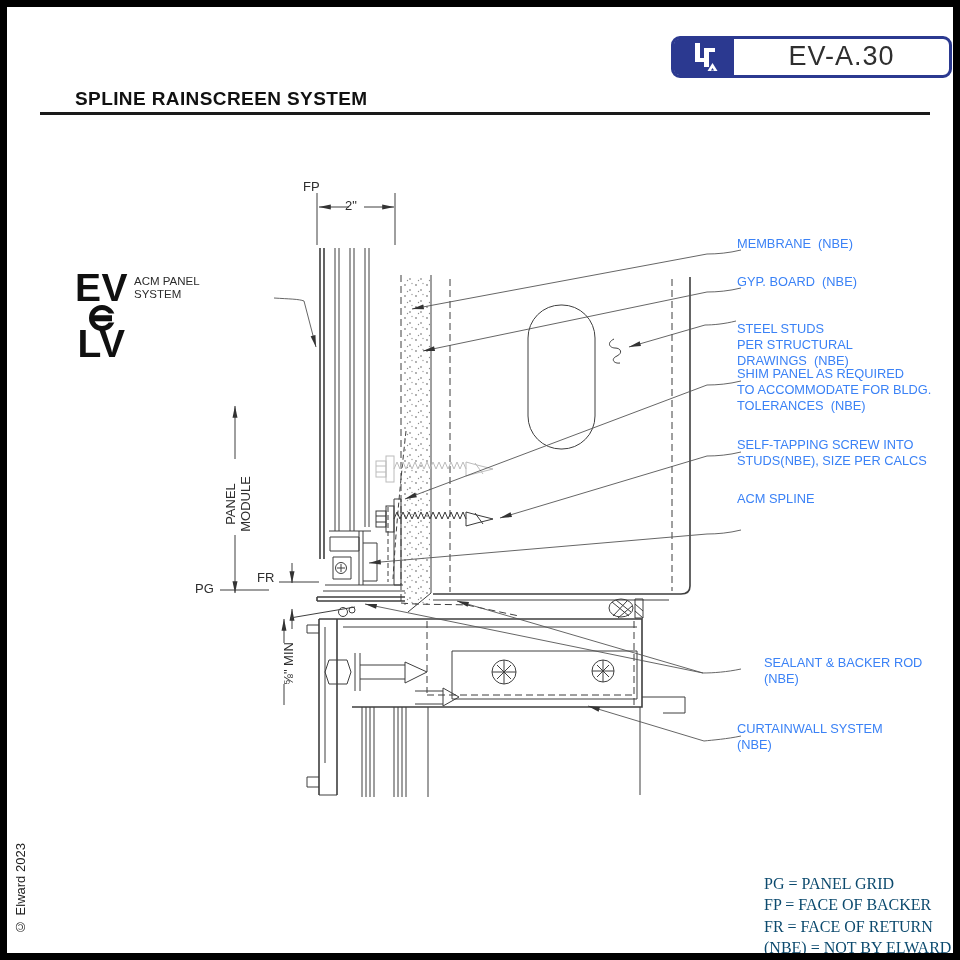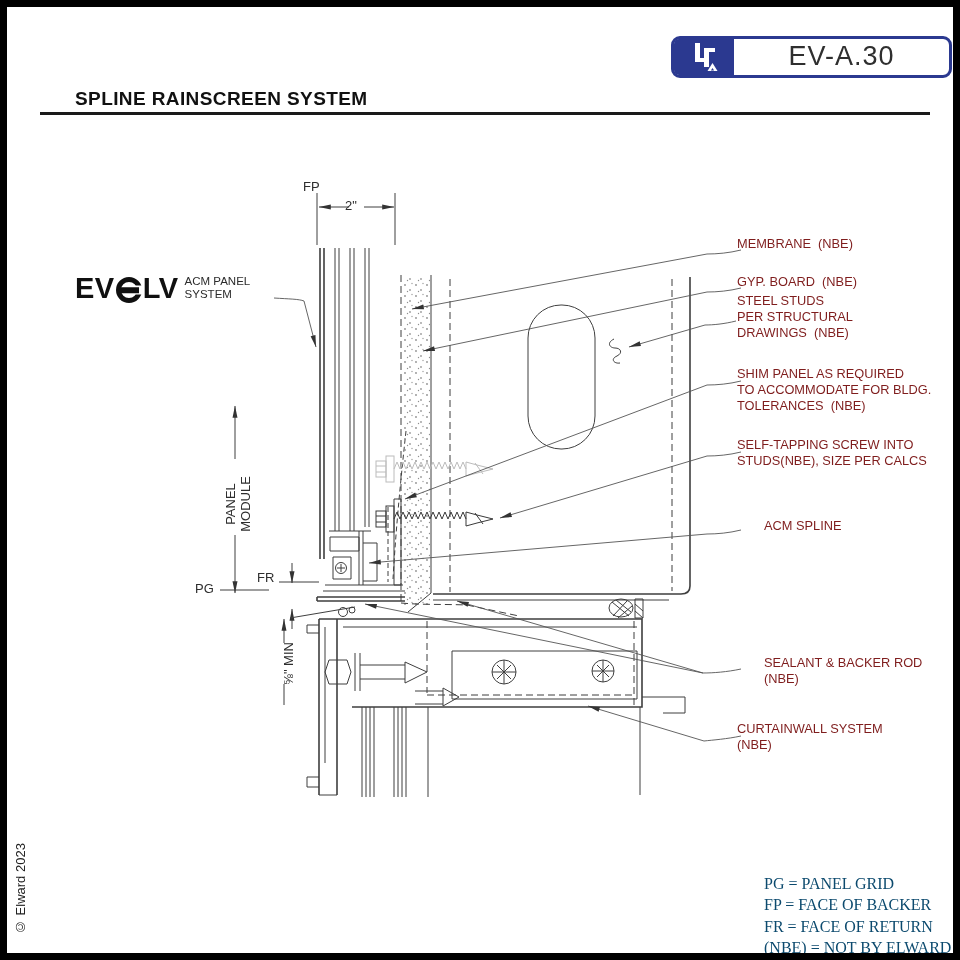--- a/index.html
+++ b/index.html
@@ -8,26 +8,26 @@
   
   .badge{position:absolute;left:664px;top:29px;width:281px;height:42px;border:3px solid #2b3990;border-radius:9px;
          background:#fff;box-sizing:border-box;display:flex;align-items:stretch;}
   .badge-logo{width:60px;background:#2b3990;border-radius:5px 0 0 5px;display:flex;align-items:center;justify-content:center;}
   .badge-num{flex:1;display:flex;align-items:center;justify-content:center;font-size:27px;color:#2f2f2f;letter-spacing:1px;padding-bottom:2px;}
   
   .title{position:absolute;left:48px;top:81px;font-size:19px;font-weight:bold;letter-spacing:.4px;color:#111;margin-left:20px;}
   .title-rule{position:absolute;left:33px;top:105px;width:890px;height:3px;background:#1a1a1a;}
   
   .t{position:absolute;font-size:13px;color:#2e2e2e;white-space:pre-wrap;}
-  .callout{position:absolute;left:730px;font-size:12.8px;line-height:15.8px;color:#7f1d1d;white-space:pre-wrap;}
+  .callout{position:absolute;left:730px;font-size:12.8px;line-height:15.8px;color:#3b82f6;white-space:pre-wrap;}
   .rot{transform:rotate(-90deg);}
   .vtext{position:absolute;writing-mode:vertical-rl;transform:rotate(180deg);font-size:13px;color:#222;}
   
   .brand{position:absolute;left:68px;top:266px;display:flex;align-items:flex-start;}
-  .brand-word{font-size:29px;font-weight:800;letter-spacing:.5px;color:#101010;line-height:30px;display:flex;align-items:center;}
+  .brand-word{font-size:39px;font-weight:800;letter-spacing:.5px;color:#101010;line-height:30px;display:flex;align-items:center;flex-direction:column;}
   .o-glyph{position:relative;display:inline-block;width:16px;height:16px;border:5.5px solid #101010;border-radius:50%;margin:0 1px;top:2px;}
   .o-glyph i{position:absolute;right:-6px;top:50%;transform:translateY(-50%);width:9px;height:9px;background:#fff;}
   .o-glyph b{position:absolute;left:-2px;right:-2px;top:50%;transform:translateY(-50%);height:5.5px;background:#101010;}
   .tagline{font-size:11.5px;line-height:13px;margin:2px 0 0 6px;color:#2c2c2c;white-space:pre-wrap;}
   .legend{position:absolute;left:757px;top:866px;font-size:16px;color:#0c4a6e;font-family:Liberation Serif, serif;}
   .legend div{line-height:21.4px;}
   
   svg.cad{position:absolute;left:0;top:0;}
   .ln{fill:none;stroke:#3f3f3f;stroke-width:1;}
   .hv{stroke-width:1.6;}
@@ -195,29 +195,29 @@
 
   <div class="t" style="left:296px;top:172px;">FP</div>
   <div class="t" style="left:338px;top:191px;">2"</div>
   <div class="t rot" style="left:181px;top:482px;width:100px;text-align:center;">PANEL MODULE</div>
   <div class="t" style="left:188px;top:574px;">PG</div>
   <div class="t" style="left:250px;top:563px;">FR</div>
   <div class="t rot" style="left:246px;top:649px;width:70px;text-align:center;">⅝" MIN</div>
 
   <div class="callout" style="top:229px;">MEMBRANE  (NBE)</div>
   <div class="callout" style="top:267px;">GYP. BOARD  (NBE)</div>
-  <div class="callout" style="top:286px;">STEEL STUDS
+  <div class="callout" style="top:314px;">STEEL STUDS
 PER STRUCTURAL
 DRAWINGS  (NBE)</div>
   <div class="callout" style="top:430px;">SELF-TAPPING SCREW INTO
 STUDS(NBE), SIZE PER CALCS</div>
   <div class="callout" style="top:359px;">SHIM PANEL AS REQUIRED
 TO ACCOMMODATE FOR BLDG.
 TOLERANCES  (NBE)</div>
-  <div class="callout" style="top:511px;margin-left:27px;">ACM SPLINE</div>
+  <div class="callout" style="top:484px;">ACM SPLINE</div>
   <div class="callout" style="top:648px;margin-left:27px;">SEALANT &amp; BACKER ROD
 (NBE)</div>
   <div class="callout" style="top:714px;">CURTAINWALL SYSTEM
 (NBE)</div>
 
   <div class="legend">
     <div>PG = PANEL GRID</div>
     <div>FP = FACE OF BACKER</div>
     <div>FR = FACE OF RETURN</div>
     <div>(NBE) = NOT BY ELWARD</div>

